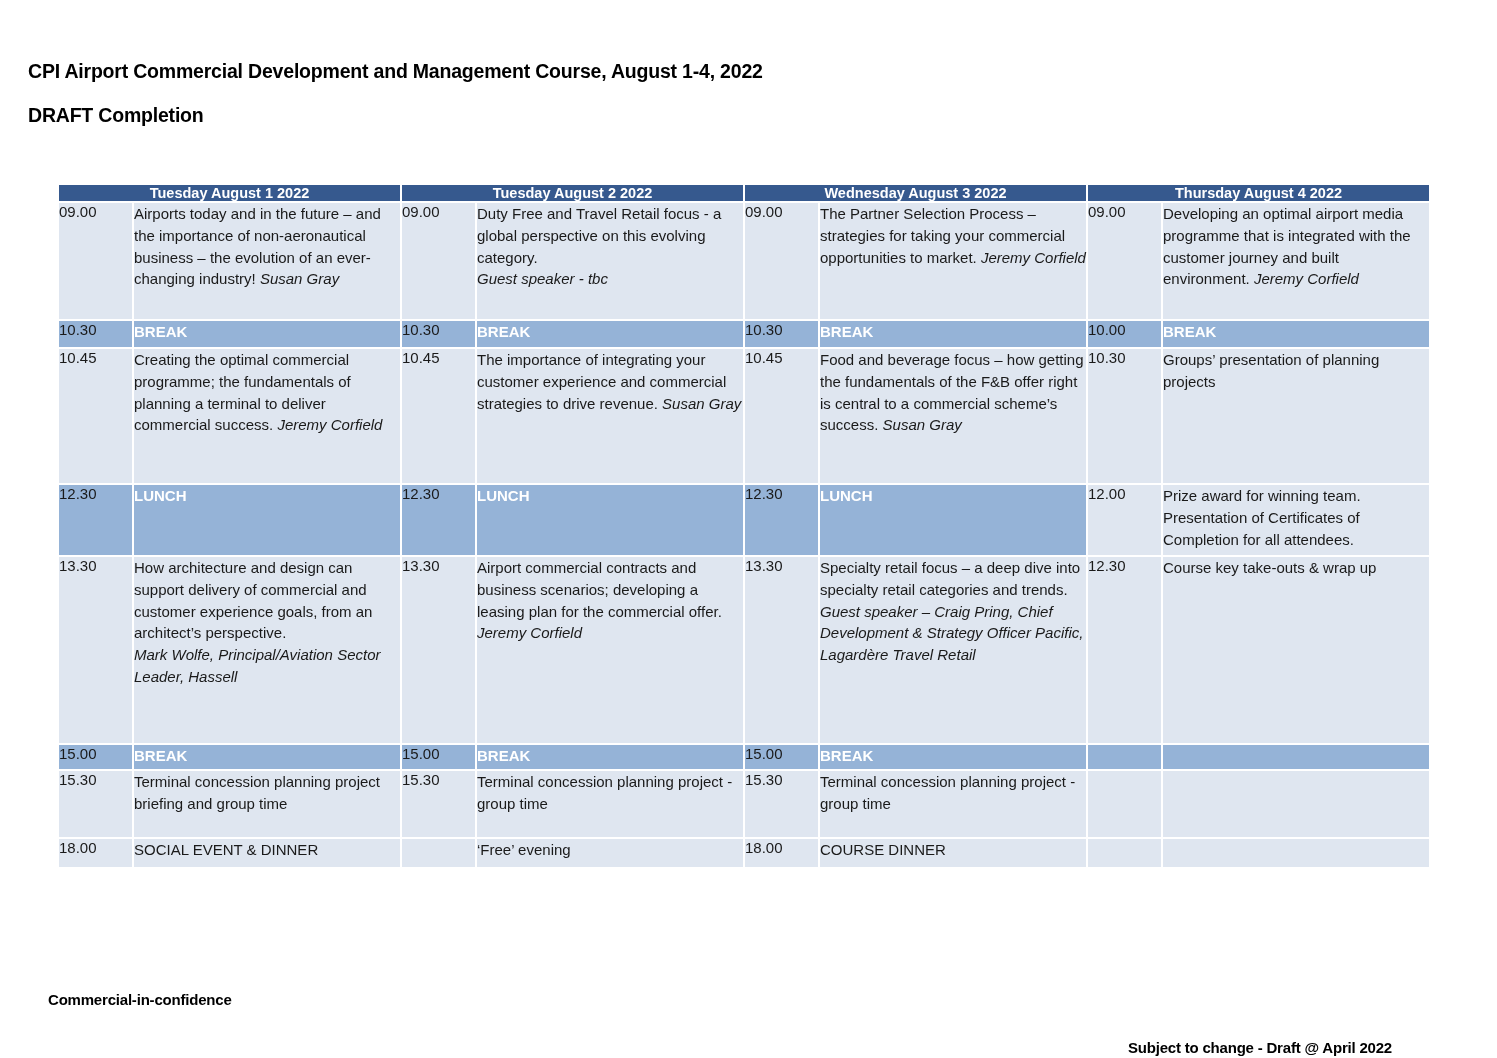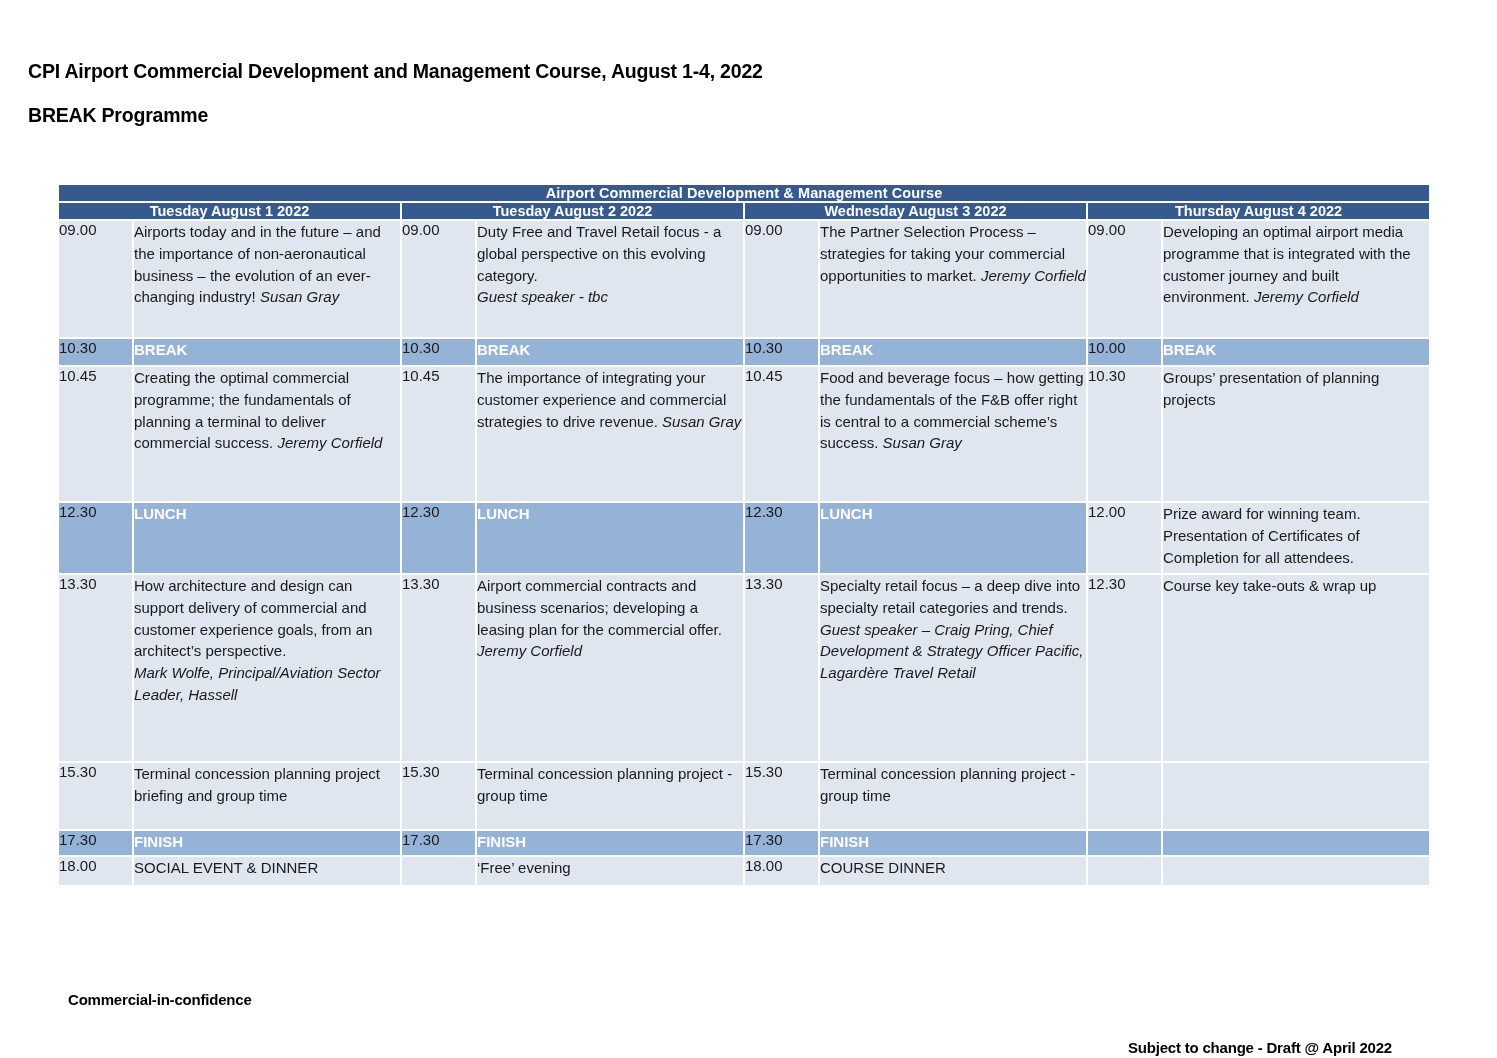--- a/index.html
+++ b/index.html
@@ -93,21 +93,21 @@
 
   .it { font-style: italic; margin-top: 17px; }
 
   
   col.c-time { width: 73px; }
   col.c-body { width: 266px; }
 
   
   .footer-left {
     position: absolute;
-    left: 68px;
+    left: 48px;
     top: 991px;
     font-size: 15px;
     font-weight: bold;
     letter-spacing: -0.2px;
     white-space: nowrap;
   }
   .footer-right {
     position: absolute;
     right: 105px;
     top: 991px;
@@ -117,37 +117,34 @@
     white-space: nowrap;
     margin-top: 48px;
   }
 </style>
 </head>
 <body>
 
 <div class="page">
 
   <div class="doc-title">CPI Airport Commercial Development and Management Course, August 1-4, 2022</div>
-  <div class="doc-subtitle">BREAK Programme</div>
+  <div class="doc-subtitle">DRAFT Completion</div>
 
   <table class="schedule">
     <colgroup>
       <col class="c-time">
         <col class="c-body">
       <col class="c-time">
         <col class="c-body">
       <col class="c-time">
         <col class="c-body">
       <col class="c-time">
         <col class="c-body">
     </colgroup>
     <tbody>
-      <tr>
-        <td class="banner" colspan="8">Airport Commercial Development &amp; Management Course</td>
-      </tr>
       <tr>
         <td class="dayhead" colspan="2">Tuesday August 1 2022</td>
         <td class="dayhead" colspan="2">Tuesday August 2 2022</td>
         <td class="dayhead" colspan="2">Wednesday August 3 2022</td>
         <td class="dayhead" colspan="2">Thursday August 4 2022</td>
       </tr>
 
         <tr>
           <td class="cell-time" style="height: 116px;">09.00</td>
           <td class="cell-body"><span>Airports today and in the future – and the importance of non-aeronautical business – the evolution of an ever-changing industry! </span><span class="it">Susan Gray</span></td>
@@ -192,40 +189,40 @@
           <td class="cell-time" style="height: 186px;">13.30</td>
           <td class="cell-body"><span>How architecture and design can support delivery of commercial and customer experience goals, from an architect’s perspective.</span><br><span class="it">Mark Wolfe, Principal/Aviation Sector Leader, Hassell</span></td>
           <td class="cell-time" style="height: 186px;">13.30</td>
           <td class="cell-body"><span>Airport commercial contracts and business scenarios; developing a leasing plan for the commercial offer. </span><span class="it">Jeremy Corfield</span></td>
           <td class="cell-time" style="height: 186px;">13.30</td>
           <td class="cell-body"><span>Specialty retail focus – a deep dive into specialty retail categories and trends.</span><br><span class="it">Guest speaker – Craig Pring, Chief Development &amp; Strategy Officer Pacific, Lagardère Travel Retail</span></td>
           <td class="cell-time" style="height: 186px;">12.30</td>
           <td class="cell-body"><span>Course key take-outs &amp; wrap up</span></td>
         </tr>
         <tr>
+          <td class="cell-time" style="background: rgb(149, 179, 215); height: 24px;">15.00</td>
+          <td class="cell-body" style="background: rgb(149, 179, 215); color: rgb(255, 255, 255); font-weight: bold;"><span>BREAK</span></td>
+          <td class="cell-time" style="background: rgb(149, 179, 215); height: 24px;">15.00</td>
+          <td class="cell-body" style="background: rgb(149, 179, 215); color: rgb(255, 255, 255); font-weight: bold;"><span>BREAK</span></td>
+          <td class="cell-time" style="background: rgb(149, 179, 215); height: 24px;">15.00</td>
+          <td class="cell-body" style="background: rgb(149, 179, 215); color: rgb(255, 255, 255); font-weight: bold;"><span>BREAK</span></td>
+          <td class="cell-time" style="background: rgb(149, 179, 215); height: 24px;"></td>
+          <td class="cell-body" style="background: rgb(149, 179, 215); color: rgb(255, 255, 255); font-weight: bold;"><span></span></td>
+        </tr>
+        <tr>
           <td class="cell-time" style="height: 66px;">15.30</td>
           <td class="cell-body"><span>Terminal concession planning project briefing and group time</span></td>
           <td class="cell-time" style="height: 66px;">15.30</td>
           <td class="cell-body"><span>Terminal concession planning project - group time</span></td>
           <td class="cell-time" style="height: 66px;">15.30</td>
           <td class="cell-body"><span>Terminal concession planning project - group time</span></td>
           <td class="cell-time" style="height: 66px;"></td>
           <td class="cell-body"><span></span></td>
         </tr>
         <tr>
-          <td class="cell-time" style="background: rgb(149, 179, 215); height: 24px;">17.30</td>
-          <td class="cell-body" style="background: rgb(149, 179, 215); color: rgb(255, 255, 255); font-weight: bold;"><span>FINISH</span></td>
-          <td class="cell-time" style="background: rgb(149, 179, 215); height: 24px;">17.30</td>
-          <td class="cell-body" style="background: rgb(149, 179, 215); color: rgb(255, 255, 255); font-weight: bold;"><span>FINISH</span></td>
-          <td class="cell-time" style="background: rgb(149, 179, 215); height: 24px;">17.30</td>
-          <td class="cell-body" style="background: rgb(149, 179, 215); color: rgb(255, 255, 255); font-weight: bold;"><span>FINISH</span></td>
-          <td class="cell-time" style="background: rgb(149, 179, 215); height: 24px;"></td>
-          <td class="cell-body" style="background: rgb(149, 179, 215); color: rgb(255, 255, 255); font-weight: bold;"><span></span></td>
-        </tr>
-        <tr>
           <td class="cell-time" style="height: 28px;">18.00</td>
           <td class="cell-body"><span>SOCIAL EVENT &amp; DINNER</span></td>
           <td class="cell-time" style="height: 28px;"></td>
           <td class="cell-body"><span>‘Free’ evening</span></td>
           <td class="cell-time" style="height: 28px;">18.00</td>
           <td class="cell-body"><span>COURSE DINNER</span></td>
           <td class="cell-time" style="height: 28px;"></td>
           <td class="cell-body"><span></span></td>
         </tr>
       </tbody>

